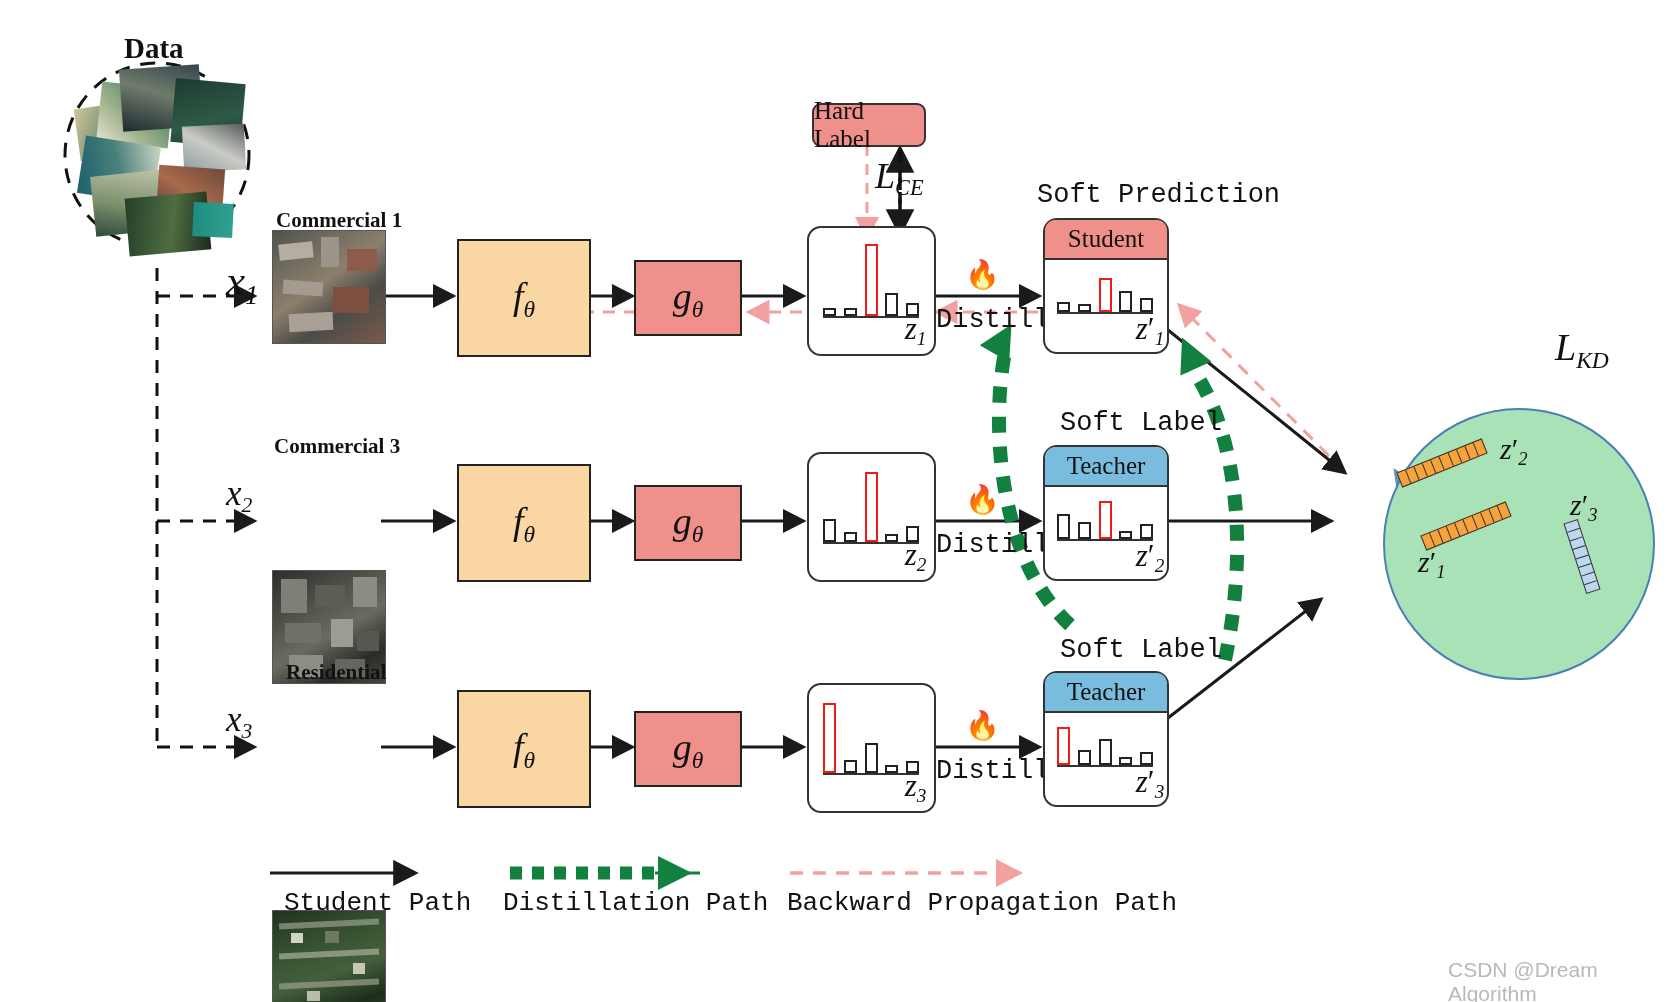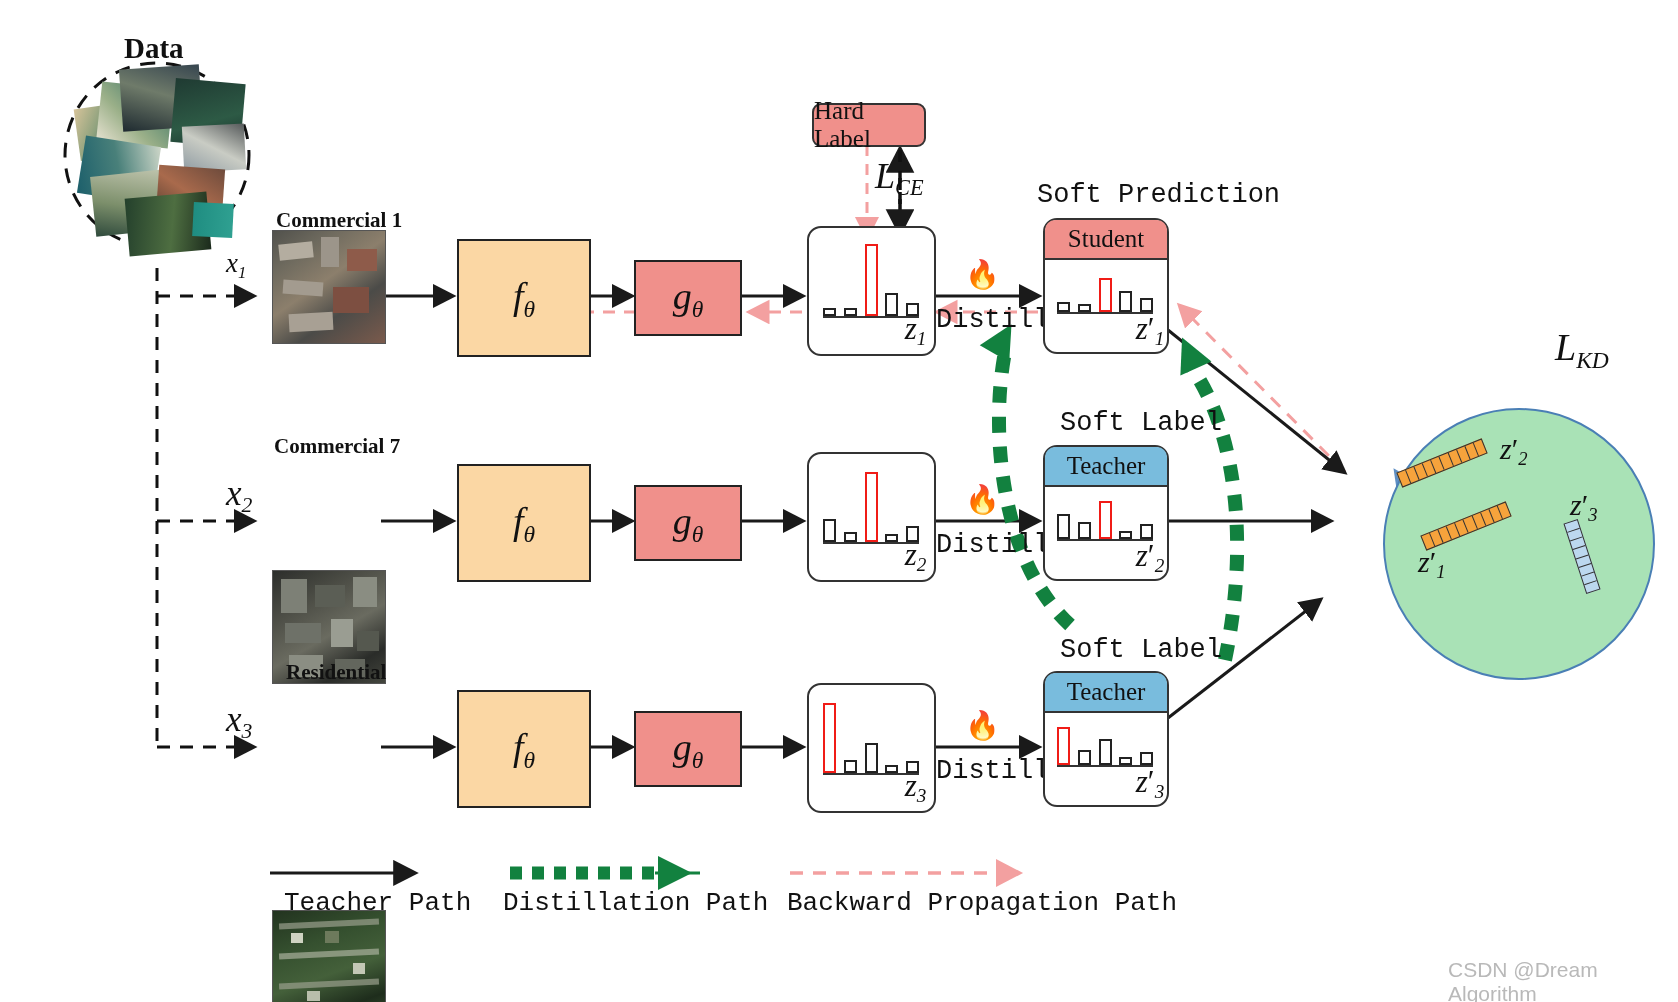--- a/index.html
+++ b/index.html
@@ -166,21 +166,21 @@
 <div class="abs lbl" style="left:276px;top:208px;font-size:21px;">Commercial 1</div>
 <div class="abs imgbox" style="left:272px;top:230px;width:112px;height:112px;background:
      linear-gradient(145deg,#51514c 0%,#6e6a5e 22%,#8c7f6c 45%,#4b4b48 68%,#7a5a4c 100%);">
   <div class="pix" style="left:6px;top:12px;width:34px;height:16px;background:#b4ada0;transform:rotate(-6deg);"></div>
   <div class="pix" style="left:48px;top:6px;width:18px;height:30px;background:#9c958a;"></div>
   <div class="pix" style="left:74px;top:18px;width:30px;height:22px;background:#8e5b4a;"></div>
   <div class="pix" style="left:10px;top:50px;width:40px;height:14px;background:#a39b8f;transform:rotate(4deg);"></div>
   <div class="pix" style="left:60px;top:56px;width:36px;height:26px;background:#7d4f41;"></div>
   <div class="pix" style="left:16px;top:82px;width:44px;height:18px;background:#a8a094;transform:rotate(-3deg);"></div>
 </div>
-<div class="abs mathi" style="left:226px;top:248px;font-size:27px;">
+<div class="abs mathi" style="left:226px;top:256px;font-size:43px;">
   <span>x</span><span class="sub">1</span>
 </div>
 
 <div class="fbox" style="position:absolute;left:457px;top:239px;width:130px;height:114px;">
   <span class="mathi" style="font-size:38px;"><span>f</span><span class="sub">θ</span></span>
 </div>
 <div class="gbox" style="position:absolute;left:634px;top:260px;width:104px;height:72px;">
   <span class="mathi" style="font-size:38px;"><span>g</span><span class="sub">θ</span></span>
 </div>
 
@@ -216,21 +216,21 @@
       <div class="base"></div>
       <div class="bar" style="left: 0px; width: 13px; height: 10.12px;"></div>
       <div class="bar" style="left: 20.75px; width: 13px; height: 8px;"></div>
       <div class="bar hl" style="left: 41.5px; width: 13px; height: 34.04px;"></div>
       <div class="bar" style="left: 62.25px; width: 13px; height: 21.16px;"></div>
       <div class="bar" style="left: 83px; width: 13px; height: 13.8px;"></div>
     </div>
   <div class="caption mathi" style="bottom:2px;"><span>z</span><span class="prime">′</span><span class="sub">1</span></div>
 </div>
 
-<div class="abs lbl" style="left:274px;top:434px;font-size:21px;">Commercial 7</div>
+<div class="abs lbl" style="left:274px;top:434px;font-size:21px;">Commercial 3</div>
 <div class="abs imgbox" style="left:272px;top:456px;width:112px;height:112px;background:
      linear-gradient(150deg,#2c2e2b 0%,#4e4f47 30%,#6a6b60 55%,#2a2c29 80%,#44463e 100%);">
   <div class="pix" style="left:8px;top:8px;width:26px;height:34px;background:#7d8076;"></div>
   <div class="pix" style="left:42px;top:14px;width:30px;height:22px;background:#5b5e55;"></div>
   <div class="pix" style="left:80px;top:6px;width:24px;height:30px;background:#8a8d82;"></div>
   <div class="pix" style="left:12px;top:52px;width:36px;height:20px;background:#6e7168;"></div>
   <div class="pix" style="left:58px;top:48px;width:22px;height:28px;background:#9a9d92;"></div>
   <div class="pix" style="left:84px;top:60px;width:22px;height:20px;background:#55584f;"></div>
   <div class="pix" style="left:16px;top:84px;width:34px;height:22px;background:#8b8e83;"></div>
   <div class="pix" style="left:62px;top:88px;width:30px;height:18px;background:#63665d;"></div>
@@ -377,17 +377,17 @@
     <i></i>
     <i></i>
     <i></i>
     <i></i>
     <i></i>
 </div>
 <div class="abs mathi" style="left:1570px;top:488px;font-size:30px;">
   <span>z</span><span class="prime">′</span><span class="sub">3</span>
 </div>
 
-<div class="abs plain legtext" style="left:284px;top:888px;">Teacher Path</div>
+<div class="abs plain legtext" style="left:284px;top:888px;">Student Path</div>
 <div class="abs plain legtext" style="left:503px;top:888px;">Distillation Path</div>
 <div class="abs plain legtext" style="left:787px;top:888px;">Backward Propagation Path</div>
 
 <div class="abs watermark" style="left:1448px;top:958px;">CSDN @Dream Algorithm</div>
 
 </body></html>

